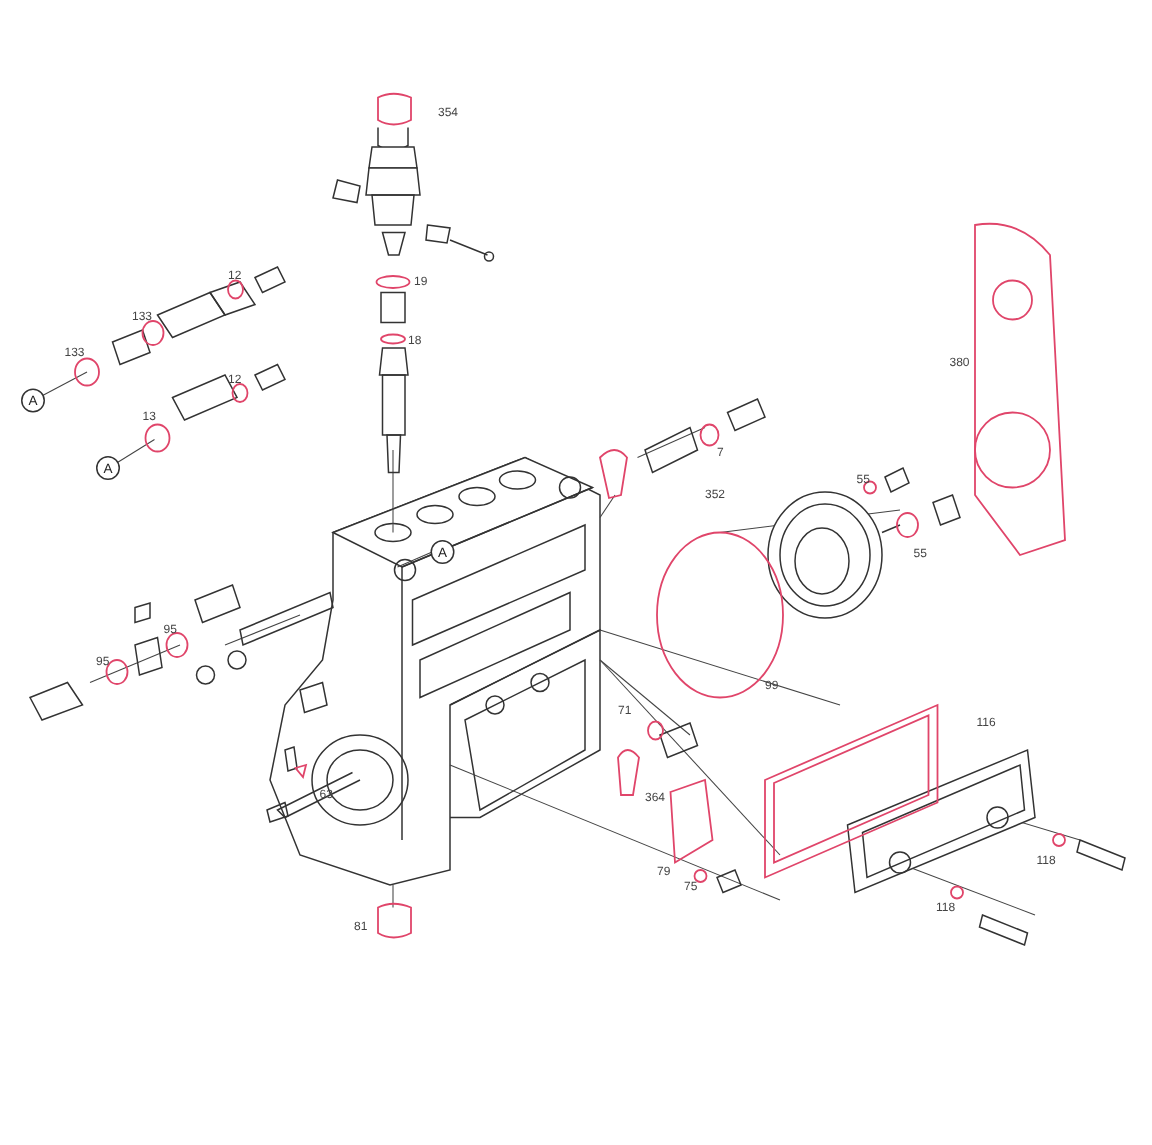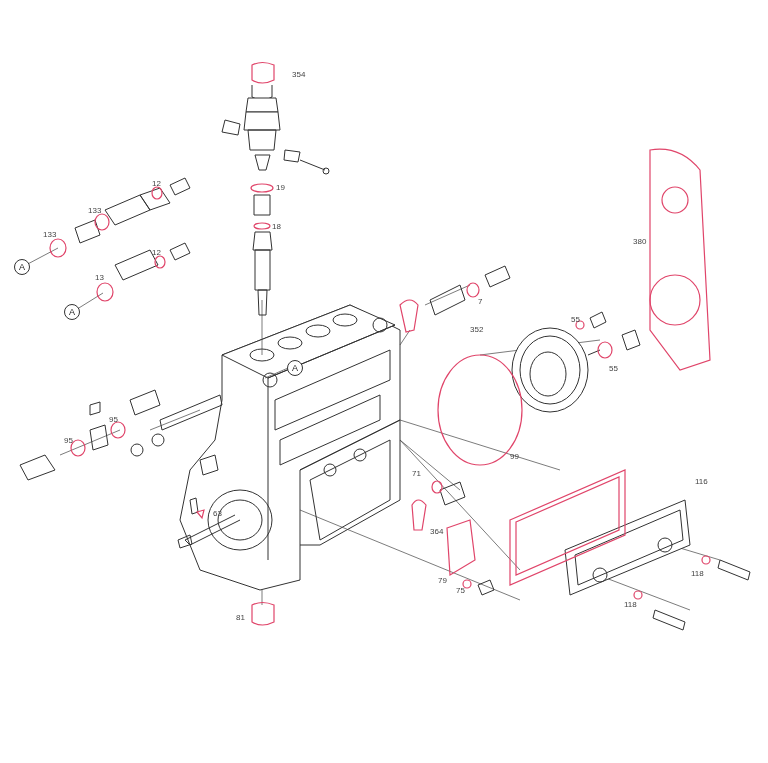--- a/index.html
+++ b/index.html
@@ -156,23 +156,23 @@
   <span class="lbl" style="left:43px;top:231px;">133</span>
   <span class="lbl" style="left:152px;top:249px;">12</span>
   <span class="lbl" style="left:95px;top:274px;">13</span>
   <span class="lbl" style="left:478px;top:298px;">7</span>
   <span class="lbl" style="left:423px;top:326px;margin-left:47px;">352</span>
   <span class="lbl" style="left:571px;top:316px;">55</span>
   <span class="lbl" style="left:609px;top:365px;">55</span>
   <span class="lbl" style="left:633px;top:238px;">380</span>
   <span class="lbl" style="left:109px;top:416px;">95</span>
   <span class="lbl" style="left:64px;top:437px;">95</span>
-  <span class="lbl" style="left:193px;top:510px;padding-left:20px;">63</span>
+  <span class="lbl" style="left:193px;top:526px;padding-left:20px;">63</span>
   <span class="lbl" style="left:510px;top:453px;">99</span>
   <span class="lbl" style="left:412px;top:470px;">71</span>
   <span class="lbl" style="left:430px;top:516px;margin-top:12px;">364</span>
-  <span class="lbl" style="left:649px;top:478px;padding-left:46px;">116</span>
+  <span class="lbl" style="left:605px;top:478px;padding-left:46px;">116</span>
   <span class="lbl" style="left:438px;top:577px;">79</span>
   <span class="lbl" style="left:456px;top:587px;">75</span>
   <span class="lbl" style="left:691px;top:570px;">118</span>
   <span class="lbl" style="left:624px;top:601px;">118</span>
   <span class="lbl" style="left:236px;top:614px;">81</span>
 </div>
 
 </body></html>

